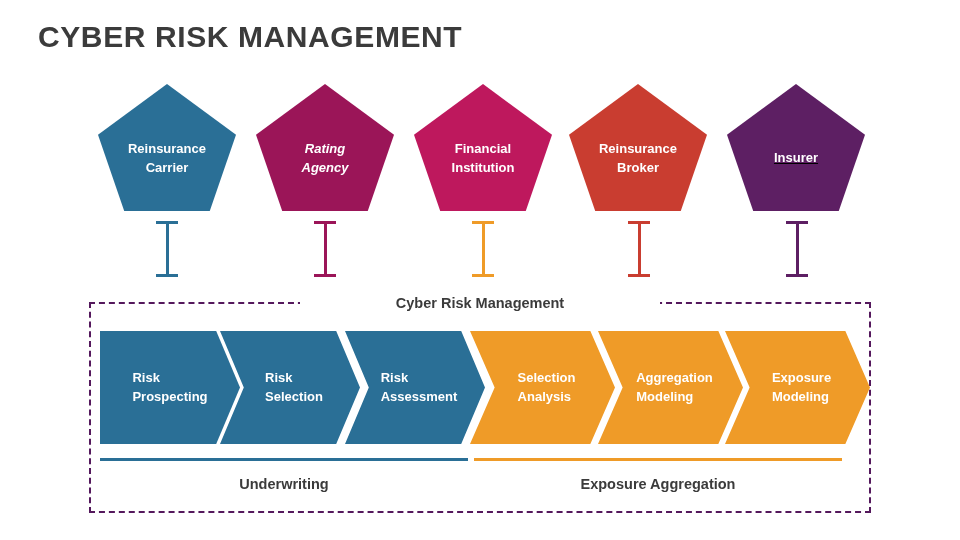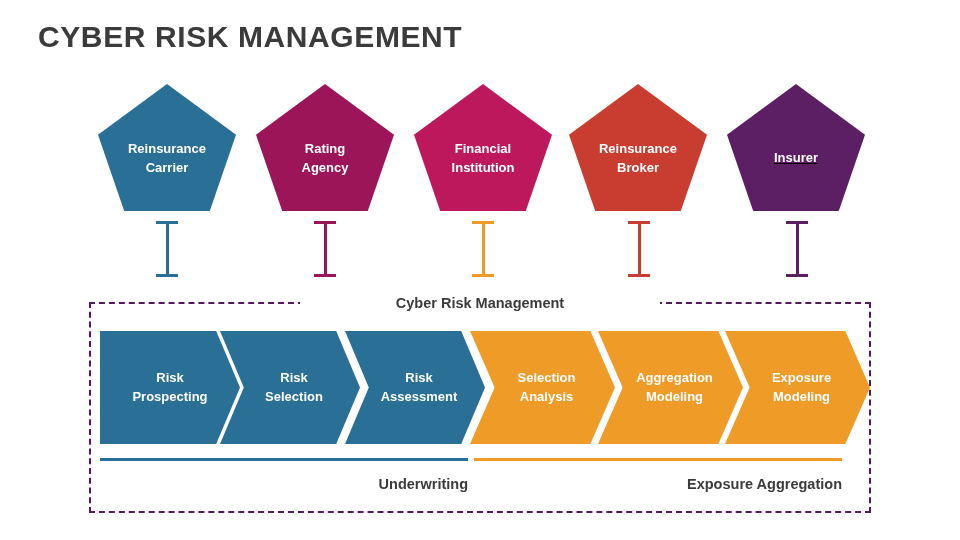--- a/index.html
+++ b/index.html
@@ -92,51 +92,51 @@
   }
   .chev.mid {
     -webkit-clip-path: polygon(0% 0%, 83% 0%, 100% 50%, 83% 100%, 0% 100%, 17% 50%);
     clip-path: polygon(0% 0%, 83% 0%, 100% 50%, 83% 100%, 0% 100%, 17% 50%);
   }
   .chev-label {
     color: #ffffff;
     font-size: 13px;
     font-weight: bold;
     line-height: 1.45;
-    text-align: center;
+    text-align: left;
     white-space: pre-line;
     padding-left: 8px;
   }
   .chev.first .chev-label { padding-left: 0; }
 
   
   .phase-rule { position: absolute; height: 3px; top: 458px; }
   .phase-label {
     position: absolute; top: 476px;
     font-size: 14.5px; font-weight: bold;
     color: #3b3b3b;
-    text-align: right;
+    text-align: center;
     white-space: nowrap;
   }
 </style>
 </head>
 <body>
 
 <div id="stage">
 
   <div id="page-title">CYBER RISK MANAGEMENT</div>
 
   <div id="pentagon-layer">
       <div class="pentagon-wrap" style="left: 98px; width: 138px;">
         <div class="pentagon" style="background: rgb(42, 111, 150);">
           <div class="pentagon-label">Reinsurance
 Carrier</div>
         </div>
       </div>
-      <div class="pentagon-wrap" style="left: 256px; width: 138px;">
+      <div class="pentagon-wrap" style="left: 256px; width: 138px; font-style: italic;">
         <div class="pentagon" style="background: rgb(155, 21, 88);">
           <div class="pentagon-label">Rating
 Agency</div>
         </div>
       </div>
       <div class="pentagon-wrap" style="left: 414px; width: 138px;">
         <div class="pentagon" style="background: #be185d;">
           <div class="pentagon-label">Financial
 Institution</div>
         </div>

